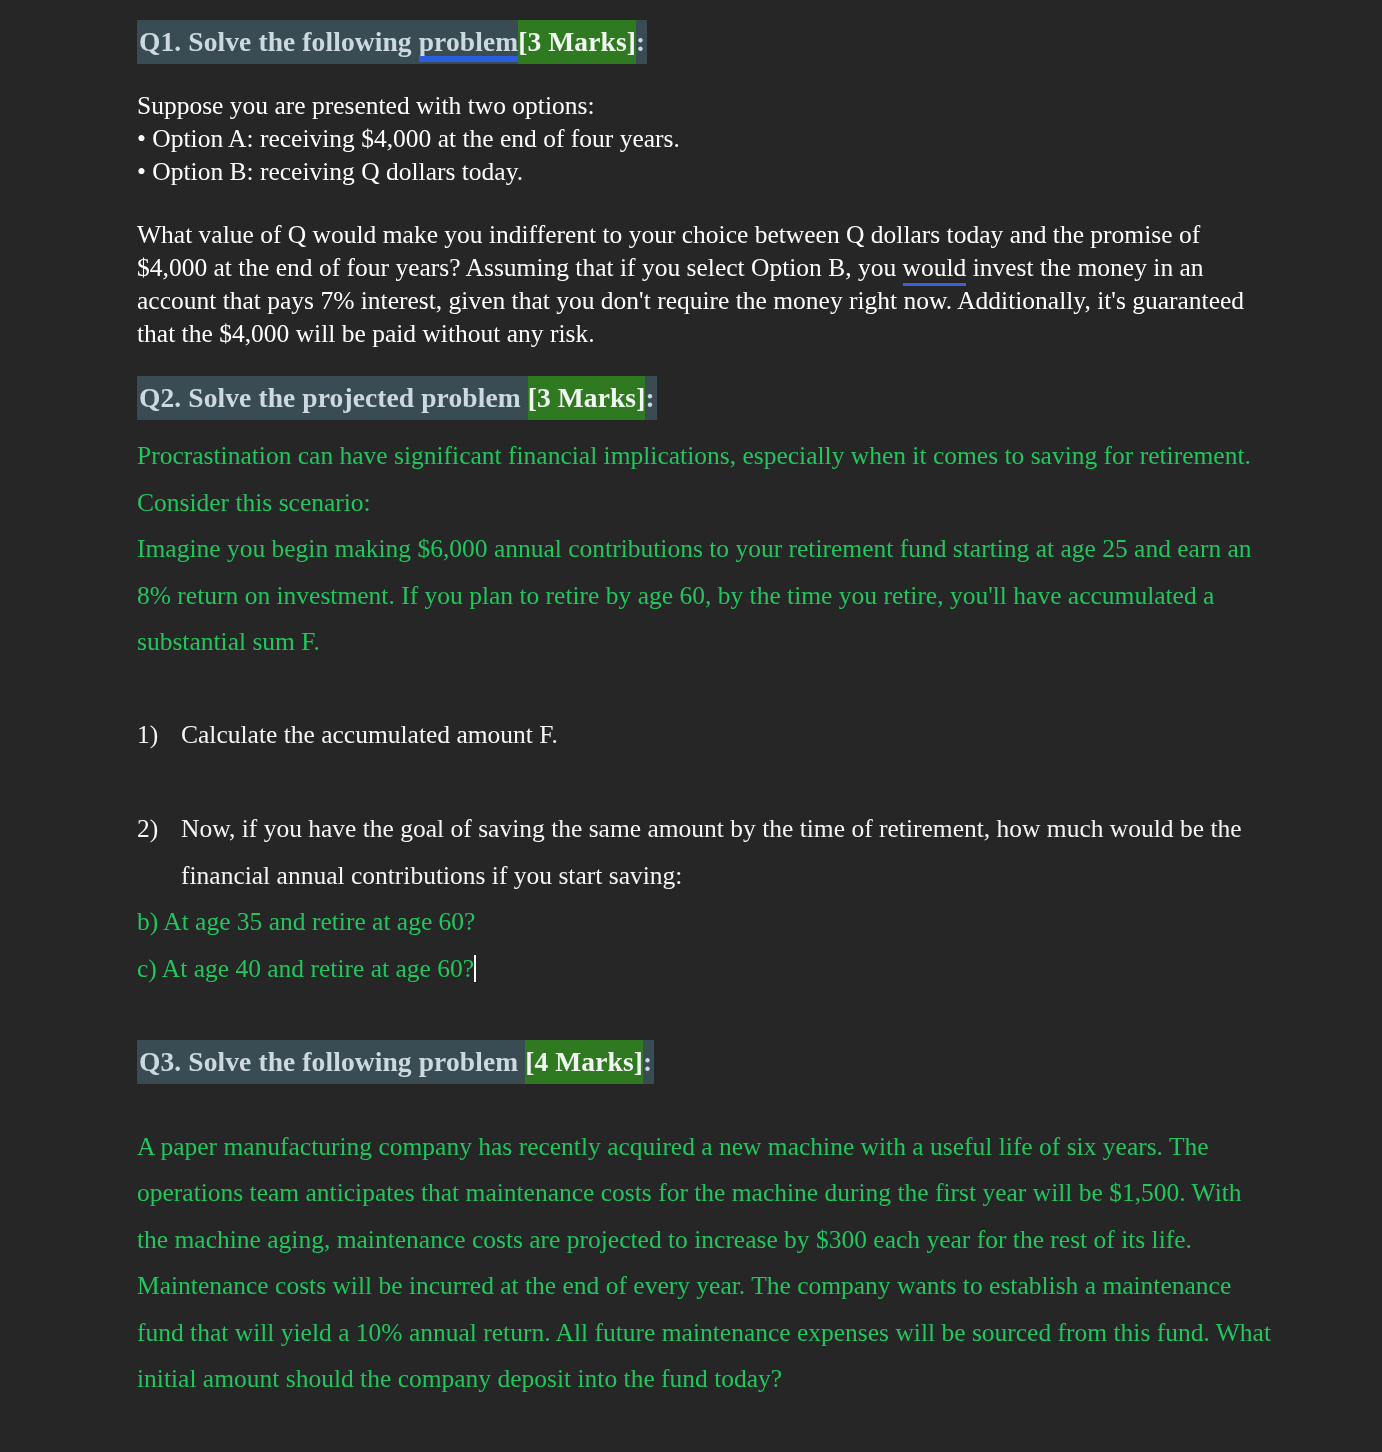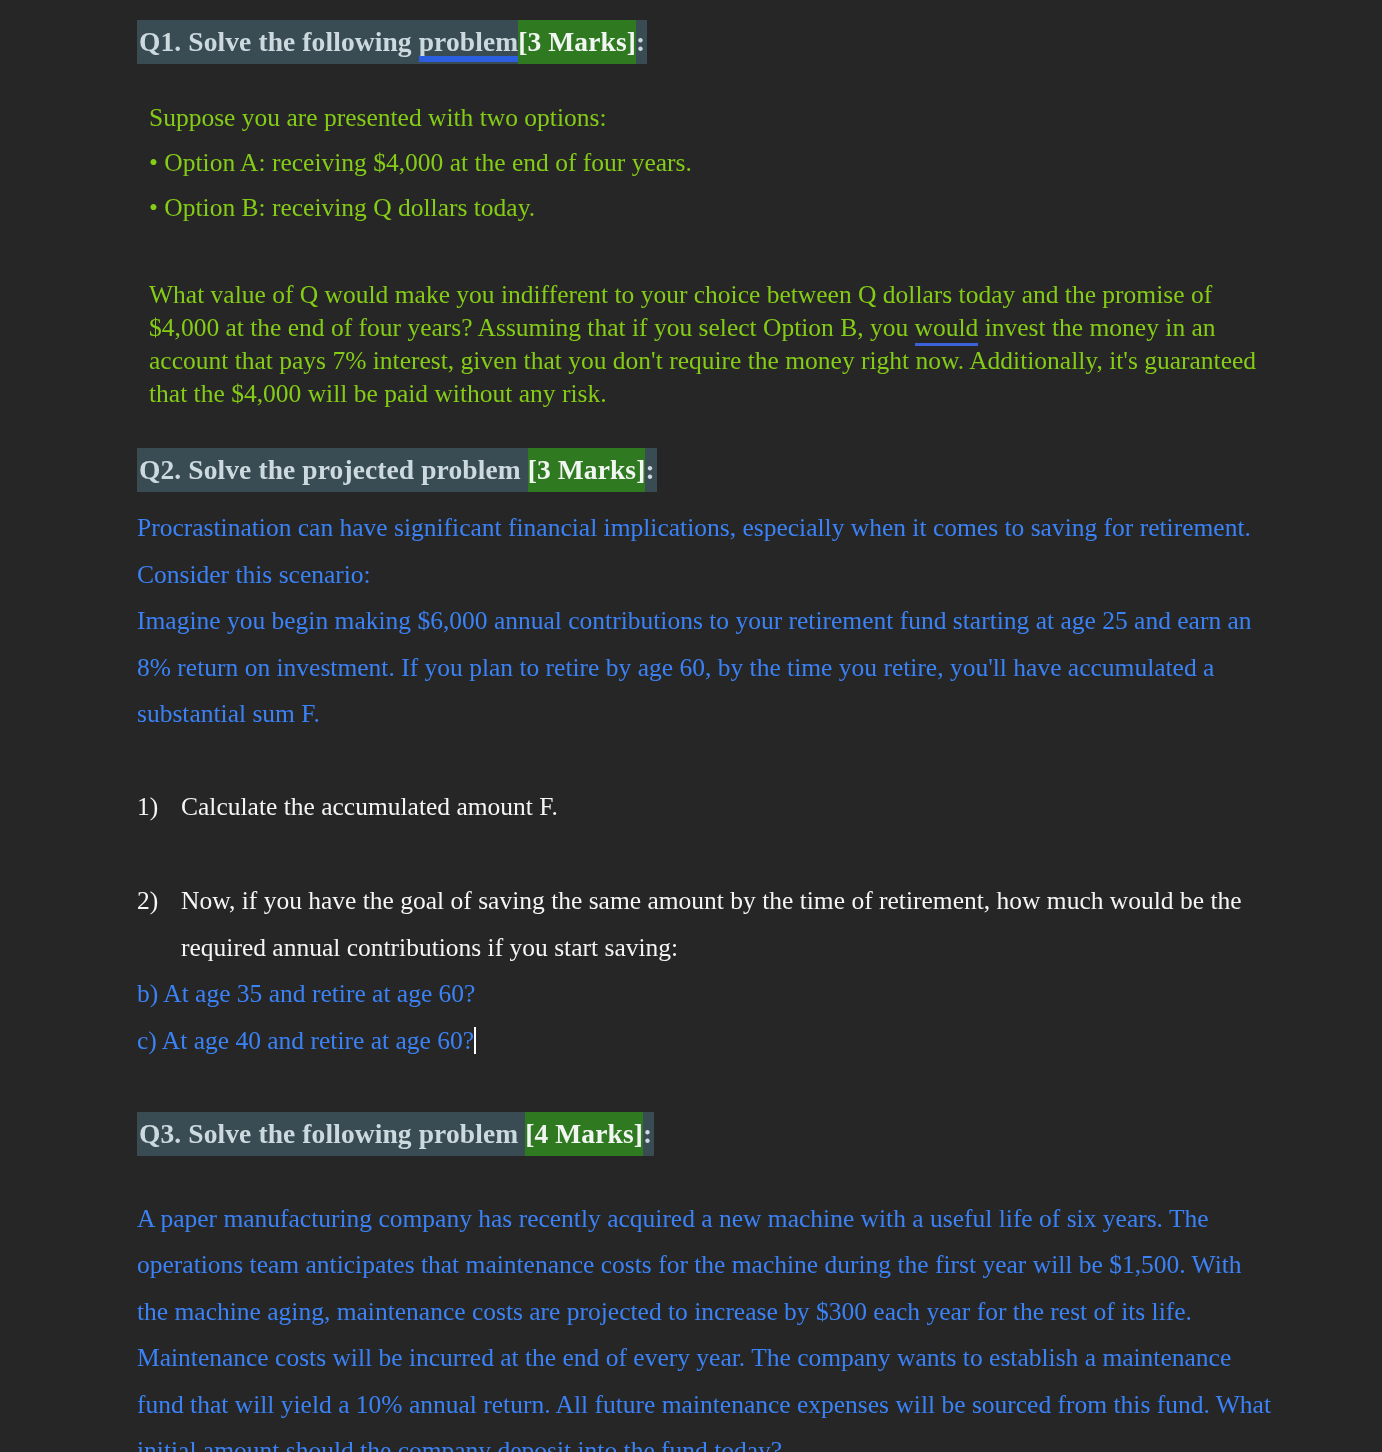--- a/index.html
+++ b/index.html
@@ -80,28 +80,28 @@
     right: 0;
     bottom: -2px;
     height: 3px;
     background: #3b62d8;
   }
 
   
   .p-tight {
     font-size: 25.5px;
     line-height: 33px;
-    margin: 12px;
-    color: #84cc16;
+    margin: 0;
+    color: #ffffff;
   }
   .p-loose {
     font-size: 25.5px;
     line-height: 46.5px;
     margin: 0;
-    color: #3b82f6;
+    color: #22c55e;
   }
   .numlist {
     font-size: 25.5px;
     line-height: 46.5px;
     margin: 0;
     color: #f5f5f5;
     display: flex;
   }
   .numlist .marker {
     width: 44px;
@@ -162,21 +162,21 @@
 
     <div class="numlist">
       <span class="marker">1)</span>
       <span class="body">Calculate the accumulated amount F.</span>
     </div>
 
     <div class="spacer-7"></div>
 
     <div class="numlist">
       <span class="marker">2)</span>
-      <span class="body">Now, if you have the goal of saving the same amount by the time of retirement, how much would be the required annual contributions if you start saving:</span>
+      <span class="body">Now, if you have the goal of saving the same amount by the time of retirement, how much would be the financial annual contributions if you start saving:</span>
     </div>
 
     <p class="p-loose">b) At age 35 and retire at age 60?</p>
     <p class="p-loose"><span>c) At age 40 and retire at age 60?</span><span class="caret"></span></p>
 
     <div class="spacer-8"></div>
 
     <div class="qheading"><span class="hl-slate"><span>Q3. Solve the following problem </span><span class="hl-green">[4 Marks]</span><span>:</span></span></div>
 
     <div class="spacer-7"></div>

